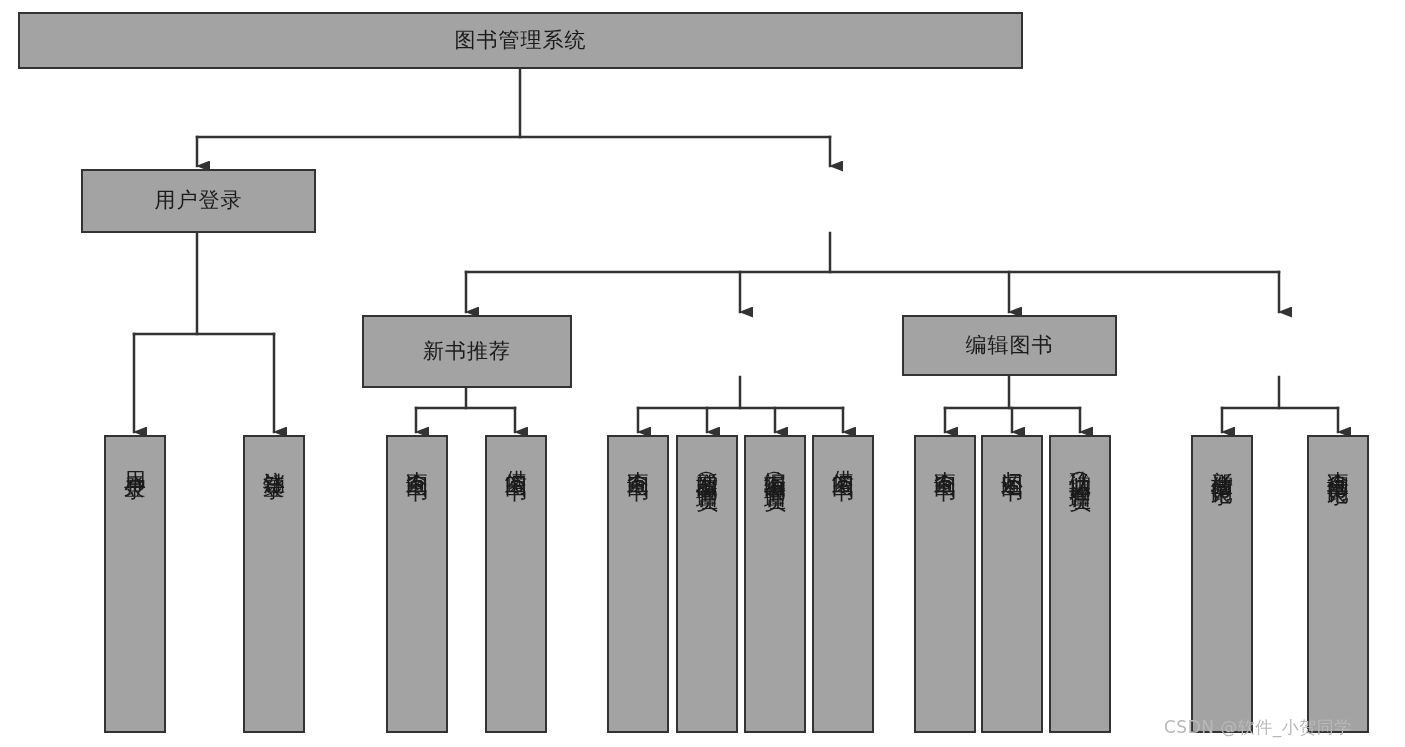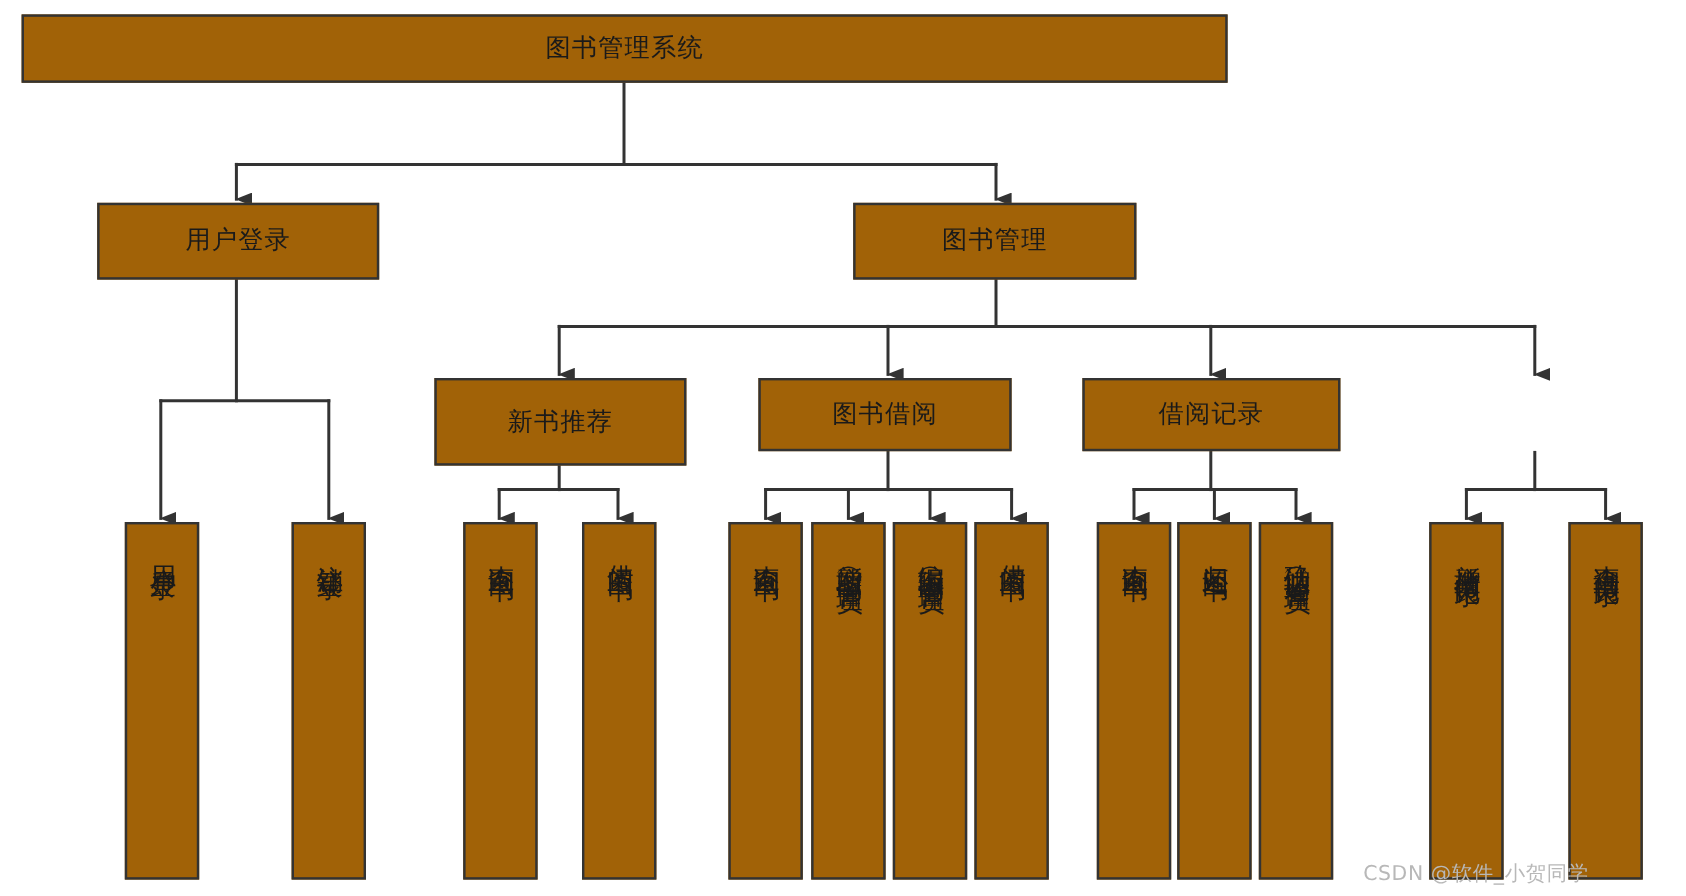--- a/index.html
+++ b/index.html
@@ -22,21 +22,21 @@
     position: absolute;
     left: 0;
     top: 0;
     width: 1405px;
     height: 747px;
     pointer-events: none;
   }
   .node {
     position: absolute;
     box-sizing: border-box;
-    background: #a16207;
+    background: #a3a3a3;
     border: 2px solid #333333;
     display: flex;
     align-items: center;
     justify-content: center;
     color: #1a1a1a;
   }
   .node.horiz {
     font-size: 21px;
     letter-spacing: 1px;
   }
@@ -57,21 +57,21 @@
     writing-mode: vertical-rl;
     text-orientation: upright;
     font-size: 22px;
     line-height: 1.18;
     letter-spacing: 3px;
     white-space: nowrap;
     display: block;
   }
   .watermark {
     position: absolute;
-    left: 1136px;
+    left: 1164px;
     top: 716px;
     font-size: 17px;
     color: #b8b8b8;
     white-space: nowrap;
     letter-spacing: 0.5px;
     pointer-events: none;
   }
 </style>
 </head>
 <body>
@@ -130,32 +130,26 @@
     </g>
   </svg>
 
   <div class="node horiz root" style="left:18px; top:12px; width:1005px; height:57px;">
     <span class="label-h">图书管理系统</span>
   </div>
 
   <div class="node horiz" style="left:81px; top:169px; width:235px; height:64px;">
     <span class="label-h">用户登录</span>
   </div>
-  <div class="node horiz" style="left:711px; top:169px; width:236px; height:64px;">
-    <span class="label-h">图书管理</span>
-  </div>
 
   <div class="node horiz" style="left:362px; top:315px; width:210px; height:73px;">
     <span class="label-h">新书推荐</span>
   </div>
-  <div class="node horiz" style="left:632px; top:315px; width:211px; height:61px;">
-    <span class="label-h">图书借阅</span>
-  </div>
   <div class="node horiz" style="left:902px; top:315px; width:215px; height:61px;">
-    <span class="label-h">借阅记录</span>
+    <span class="label-h">编辑图书</span>
   </div>
 
   <div class="node vert" style="left:104px; top:435px; width:62px; height:298px;">
     <span class="label-v">用户登录</span>
   </div>
   <div class="node vert" style="left:243px; top:435px; width:62px; height:298px;">
     <span class="label-v">注销登录</span>
   </div>
 
   <div class="node vert" style="left:386px; top:435px; width:62px; height:298px;">

